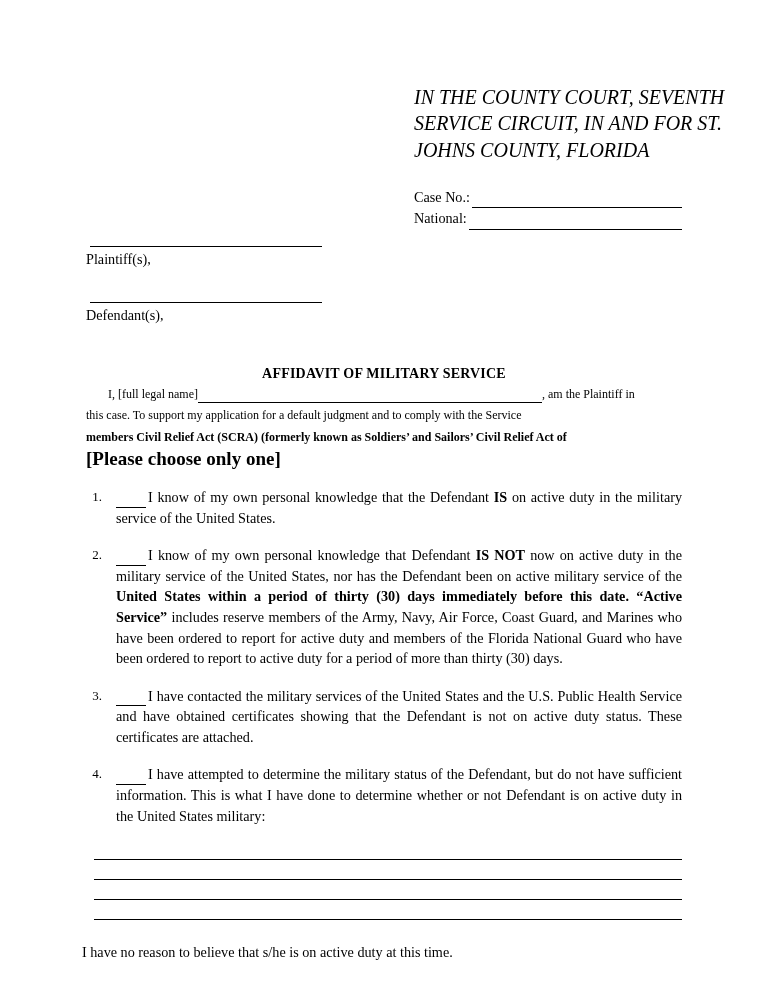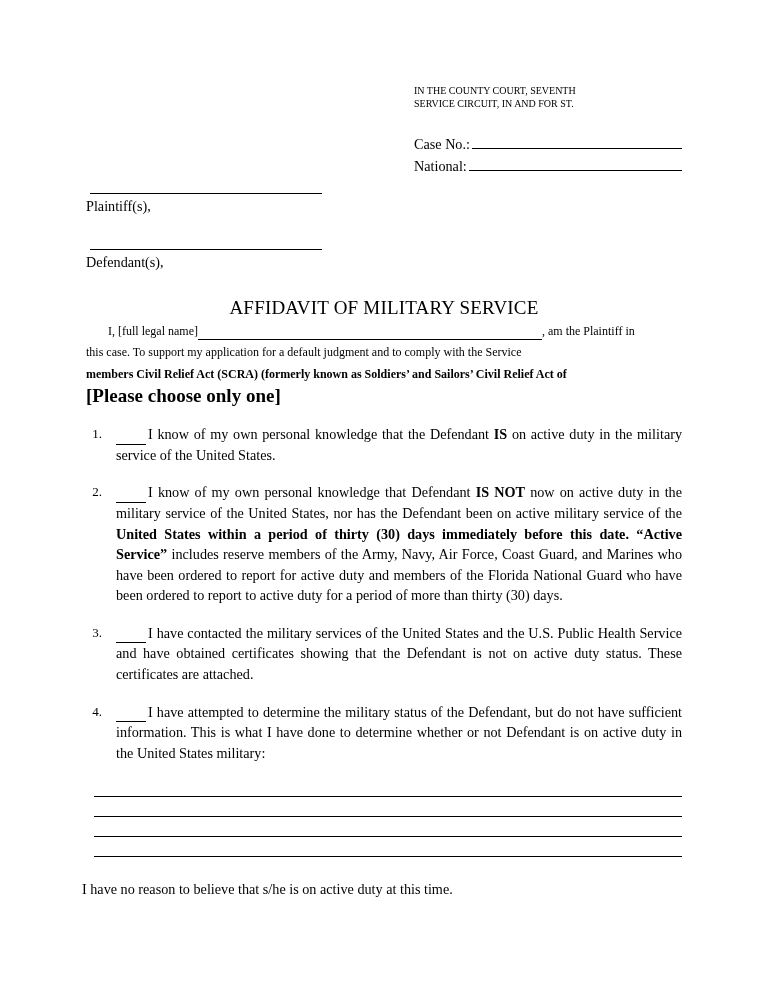--- a/index.html
+++ b/index.html
@@ -26,36 +26,38 @@
     position: absolute;
     left: 86px;
     top: 84px;
     width: 596px;
   }
 
   
   .court-block {
     width: 268px;
     margin-left: 328px;
-    font-size: 10px;
+    font-size: 20px;
     line-height: 1.32;
+    font-style: italic;
   }
   .court-block div {
     white-space: nowrap;
   }
 
   .caseinfo {
     margin-left: 328px;
     margin-top: 24px;
     width: 268px;
     font-size: 14.2px;
     line-height: 1.5;
   }
   .caseinfo-row {
     display: flex;
+    align-items: flex-end;
   }
   .caseinfo-row .lbl {
     white-space: nowrap;
   }
   .caseinfo-row .rule {
     flex: 1 1 auto;
     border-bottom: 1.3px solid #000;
     height: 14px;
     margin-left: 2px;
   }
@@ -82,24 +84,24 @@
     width: 232px;
     border-bottom: 1.4px solid #000;
     height: 0;
     margin-left: 4px;
     margin-top: 34px;
   }
 
   
   .doc-title {
     text-align: center;
-    font-weight: normal;
-    font-size: 19px;
+    font-weight: bold;
+    font-size: 14px;
     letter-spacing: 0.2px;
-    margin-top: 26px;
+    margin-top: 42px;
   }
 
   
   .para {
     font-size: 12px;
     line-height: 1.45;
     text-align: justify;
     margin-top: 4px;
   }
   .b { font-weight: bold; }
@@ -160,20 +162,21 @@
 </style>
 </head>
 <body>
 
 <div class="page">
   <div class="content">
 
     <div class="court-block">
       <div>IN THE COUNTY COURT, SEVENTH</div>
       <div>SERVICE CIRCUIT, IN AND FOR ST.</div>
+      <div>JOHNS COUNTY, FLORIDA</div>
     </div>
 
     <div class="caseinfo">
       <div class="caseinfo-row">
         <span class="lbl">Case No.:</span>
         <span class="rule"></span>
       </div>
       <div class="caseinfo-row">
         <span class="lbl">National:</span>
         <span class="rule"></span>

